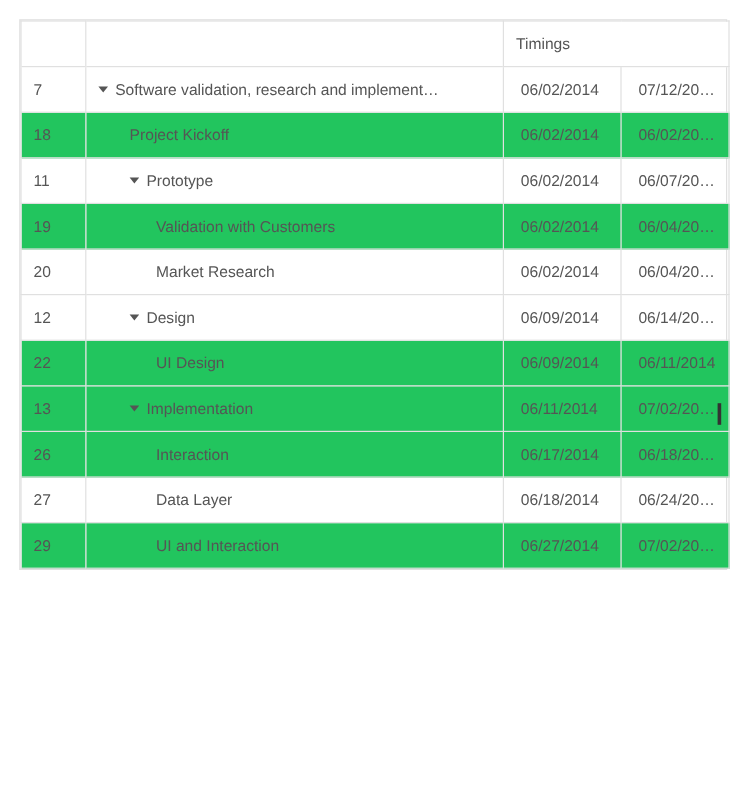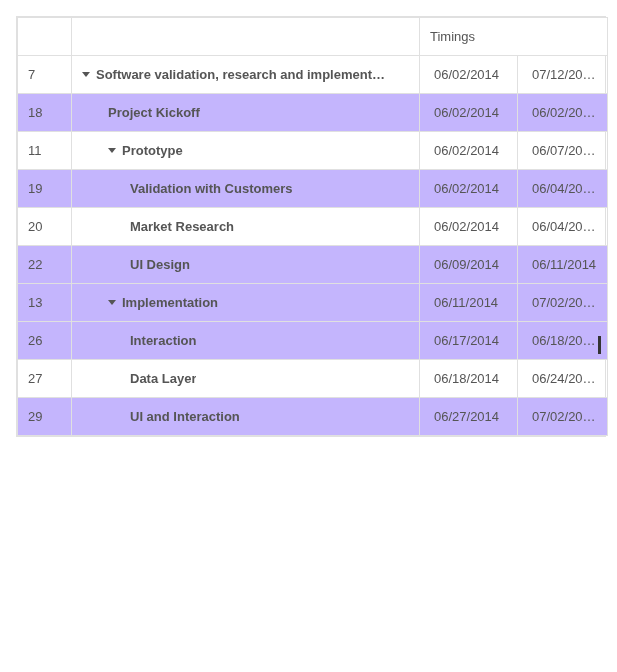--- a/index.html
+++ b/index.html
@@ -60,34 +60,33 @@
       overflow: hidden;
       text-overflow: ellipsis;
     }
     .cell-inner.date {
       padding-left: 14px;
     }
     tbody tr {
       height: 38px;
     }
     tbody tr.alt {
-      background: #c4b5fd;
+      background: #22c55e;
     }
     .title-cell {
       display: flex;
       align-items: center;
       padding: 11px 10px 11px 0;
       white-space: nowrap;
       overflow: hidden;
     }
     .title-cell .text {
       overflow: hidden;
       text-overflow: ellipsis;
       white-space: nowrap;
-      font-weight: bold;
     }
     .expand-icon {
       display: inline-block;
       width: 0;
       height: 0;
       border-left: 4px solid transparent;
       border-right: 4px solid transparent;
       border-top: 5px solid #555;
       margin-right: 6px;
       flex-shrink: 0;
@@ -214,20 +213,37 @@
                 <span class="text">Market Research</span>
               </div>
             </td>
             <td>
               <div class="cell-inner date">06/02/2014</div>
             </td>
             <td>
               <div class="cell-inner date">06/04/2014</div>
             </td>
           </tr>
+          <tr>
+            <td>
+              <div class="id-cell">12</div>
+            </td>
+            <td>
+              <div class="title-cell indent-1">
+                <span class="expand-icon"></span>
+                <span class="text">Design</span>
+              </div>
+            </td>
+            <td>
+              <div class="cell-inner date">06/09/2014</div>
+            </td>
+            <td>
+              <div class="cell-inner date">06/14/2014</div>
+            </td>
+          </tr>
           <tr class="alt">
             <td>
               <div class="id-cell">22</div>
             </td>
             <td>
               <div class="title-cell indent-2">
                 <span class="text">UI Design</span>
               </div>
             </td>
             <td>

